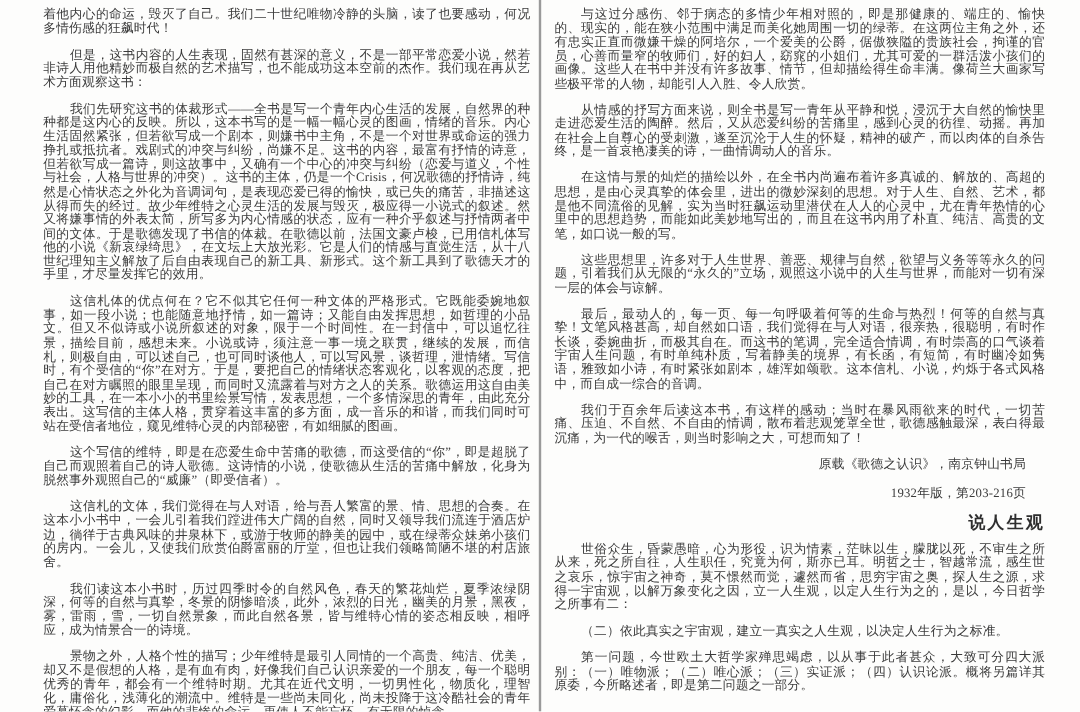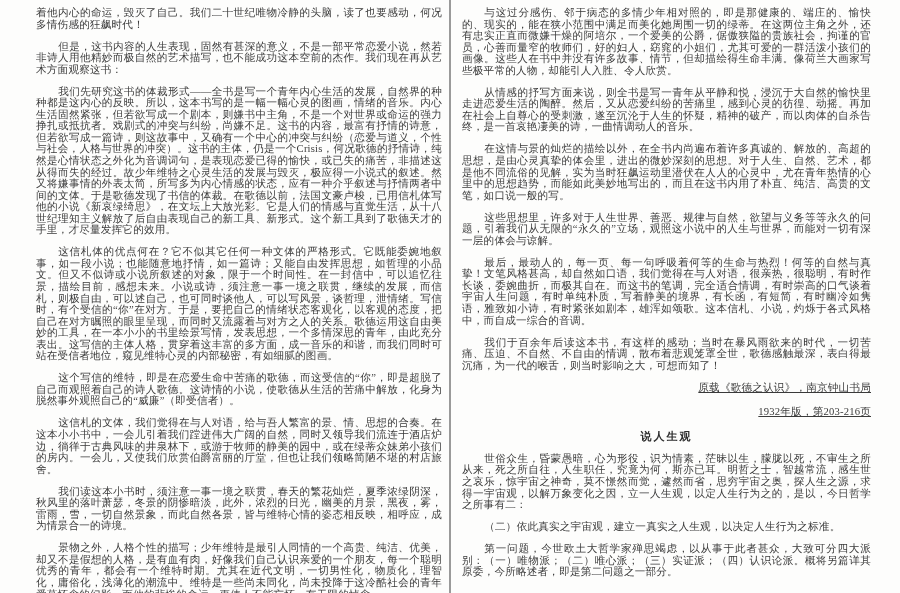--- a/index.html
+++ b/index.html
@@ -36,50 +36,49 @@
   .divider {
     position: absolute;
     left: 449px;
     top: 0;
     width: 2px;
     height: 593px;
     background: #9a9a9a;
   }
   .attribution {
     text-align: right;
-    margin: 3px 0 0 0;
-    text-decoration: underline;
+    margin: 3px 16px 0 0;
   }
   .attribution p {
     text-indent: 0;
     margin: 0 0 13px 0;
   }
   .section-heading {
-    text-align: center;
+    text-align: right;
     font-weight: bold;
-    font-size: 11px;
+    font-size: 14px;
     letter-spacing: 2px;
     margin: 4px 0 11px 0;
     text-indent: 0 !important;
     color: #2e2e2e;
   }
 </style>
 </head>
 <body>
 
 <div class="spread">
 
   <div class="col col-left">
     <p class="no-indent">着他内心的命运，毁灭了自己。我们二十世纪唯物冷静的头脑，读了也要感动，何况多情伤感的狂飙时代！</p>
     <p>但是，这书内容的人生表现，固然有甚深的意义，不是一部平常恋爱小说，然若非诗人用他精妙而极自然的艺术描写，也不能成功这本空前的杰作。我们现在再从艺术方面观察这书：</p>
     <p>我们先研究这书的体裁形式——全书是写一个青年内心生活的发展，自然界的种种都是这内心的反映。所以，这本书写的是一幅一幅心灵的图画，情绪的音乐。内心生活固然紧张，但若欲写成一个剧本，则嫌书中主角，不是一个对世界或命运的强力挣扎或抵抗者。戏剧式的冲突与纠纷，尚嫌不足。这书的内容，最富有抒情的诗意，但若欲写成一篇诗，则这故事中，又确有一个中心的冲突与纠纷（恋爱与道义，个性与社会，人格与世界的冲突）。这书的主体，仍是一个Crisis，何况歌德的抒情诗，纯然是心情状态之外化为音调词句，是表现恋爱已得的愉快，或已失的痛苦，非描述这从得而失的经过。故少年维特之心灵生活的发展与毁灭，极应得一小说式的叙述。然又将嫌事情的外表太简，所写多为内心情感的状态，应有一种介乎叙述与抒情两者中间的文体。于是歌德发现了书信的体裁。在歌德以前，法国文豪卢梭，已用信札体写他的小说《新哀绿绮思》，在文坛上大放光彩。它是人们的情感与直觉生活，从十八世纪理知主义解放了后自由表现自己的新工具、新形式。这个新工具到了歌德天才的手里，才尽量发挥它的效用。</p>
     <p>这信札体的优点何在？它不似其它任何一种文体的严格形式。它既能委婉地叙事，如一段小说；也能随意地抒情，如一篇诗；又能自由发挥思想，如哲理的小品文。但又不似诗或小说所叙述的对象，限于一个时间性。在一封信中，可以追忆往景，描绘目前，感想未来。小说或诗，须注意一事一境之联贯，继续的发展，而信札，则极自由，可以述自己，也可同时谈他人，可以写风景，谈哲理，泄情绪。写信时，有个受信的“你”在对方。于是，要把自己的情绪状态客观化，以客观的态度，把自己在对方瞩照的眼里呈现，而同时又流露着与对方之人的关系。歌德运用这自由美妙的工具，在一本小小的书里绘景写情，发表思想，一个多情深思的青年，由此充分表出。这写信的主体人格，贯穿着这丰富的多方面，成一音乐的和谐，而我们同时可站在受信者地位，窥见维特心灵的内部秘密，有如细腻的图画。</p>
     <p>这个写信的维特，即是在恋爱生命中苦痛的歌德，而这受信的“你”，即是超脱了自己而观照着自己的诗人歌德。这诗情的小说，使歌德从生活的苦痛中解放，化身为脱然事外观照自己的“威廉”（即受信者）。</p>
     <p>这信札的文体，我们觉得在与人对语，给与吾人繁富的景、情、思想的合奏。在这本小小书中，一会儿引着我们蹚进伟大广阔的自然，同时又领导我们流连于酒店炉边，徜徉于古典风味的井泉林下，或游于牧师的静美的园中，或在绿蒂众妹弟小孩们的房内。一会儿，又使我们欣赏伯爵富丽的厅堂，但也让我们领略简陋不堪的村店旅舍。</p>
-    <p>我们读这本小书时，须注意一事一境之联贯，春天的繁花灿烂，夏季浓绿阴深，秋风里的落叶萧瑟，冬景的阴惨暗淡，此外，浓烈的日光，幽美的月景，黑夜，雾，雷雨，雪，一切自然景象，而此自然各景，皆与维特心情的姿态相反映，相呼应，成为情景合一的诗境。</p>
+    <p>我们读这本小书时，历过四季时令的自然风色，春天的繁花灿烂，夏季浓绿阴深，何等的自然与真挚，冬景的阴惨暗淡，此外，浓烈的日光，幽美的月景，黑夜，雾，雷雨，雪，一切自然景象，而此自然各景，皆与维特心情的姿态相反映，相呼应，成为情景合一的诗境。</p>
     <p>景物之外，人格个性的描写；少年维特是最引人同情的一个高贵、纯洁、优美，却又不是假想的人格，是有血有肉，好像我们自己认识亲爱的一个朋友，每一个聪明优秀的青年，都会有一个维特时期。尤其在近代文明，一切男性化，物质化，理智化，庸俗化，浅薄化的潮流中。维特是一些尚未同化，尚未投降于这冷酷社会的青年爱慕怀念的幻影。而他的悲惨的命运，更使人不能忘怀，有无限的悼念。</p>
   </div>
 
   <div class="divider"></div>
 
   <div class="col col-right">
     <p>与这过分感伤、邻于病态的多情少年相对照的，即是那健康的、端庄的、愉快的、现实的，能在狭小范围中满足而美化她周围一切的绿蒂。在这两位主角之外，还有忠实正直而微嫌干燥的阿培尔，一个爱美的公爵，倨傲狭隘的贵族社会，拘谨的官员，心善而量窄的牧师们，好的妇人，窈窕的小姐们，尤其可爱的一群活泼小孩们的画像。这些人在书中并没有许多故事、情节，但却描绘得生命丰满。像荷兰大画家写些极平常的人物，却能引人入胜、令人欣赏。</p>
     <p>从情感的抒写方面来说，则全书是写一青年从平静和悦，浸沉于大自然的愉快里走进恋爱生活的陶醉。然后，又从恋爱纠纷的苦痛里，感到心灵的彷徨、动摇。再加在社会上自尊心的受刺激，遂至沉沦于人生的怀疑，精神的破产，而以肉体的自杀告终，是一首哀艳凄美的诗，一曲情调动人的音乐。</p>
     <p>在这情与景的灿烂的描绘以外，在全书内尚遍布着许多真诚的、解放的、高超的思想，是由心灵真挚的体会里，进出的微妙深刻的思想。对于人生、自然、艺术，都是他不同流俗的见解，实为当时狂飙运动里潜伏在人人的心灵中，尤在青年热情的心里中的思想趋势，而能如此美妙地写出的，而且在这书内用了朴直、纯洁、高贵的文笔，如口说一般的写。</p>
     <p>这些思想里，许多对于人生世界、善恶、规律与自然，欲望与义务等等永久的问题，引着我们从无限的“永久的”立场，观照这小说中的人生与世界，而能对一切有深一层的体会与谅解。</p>

